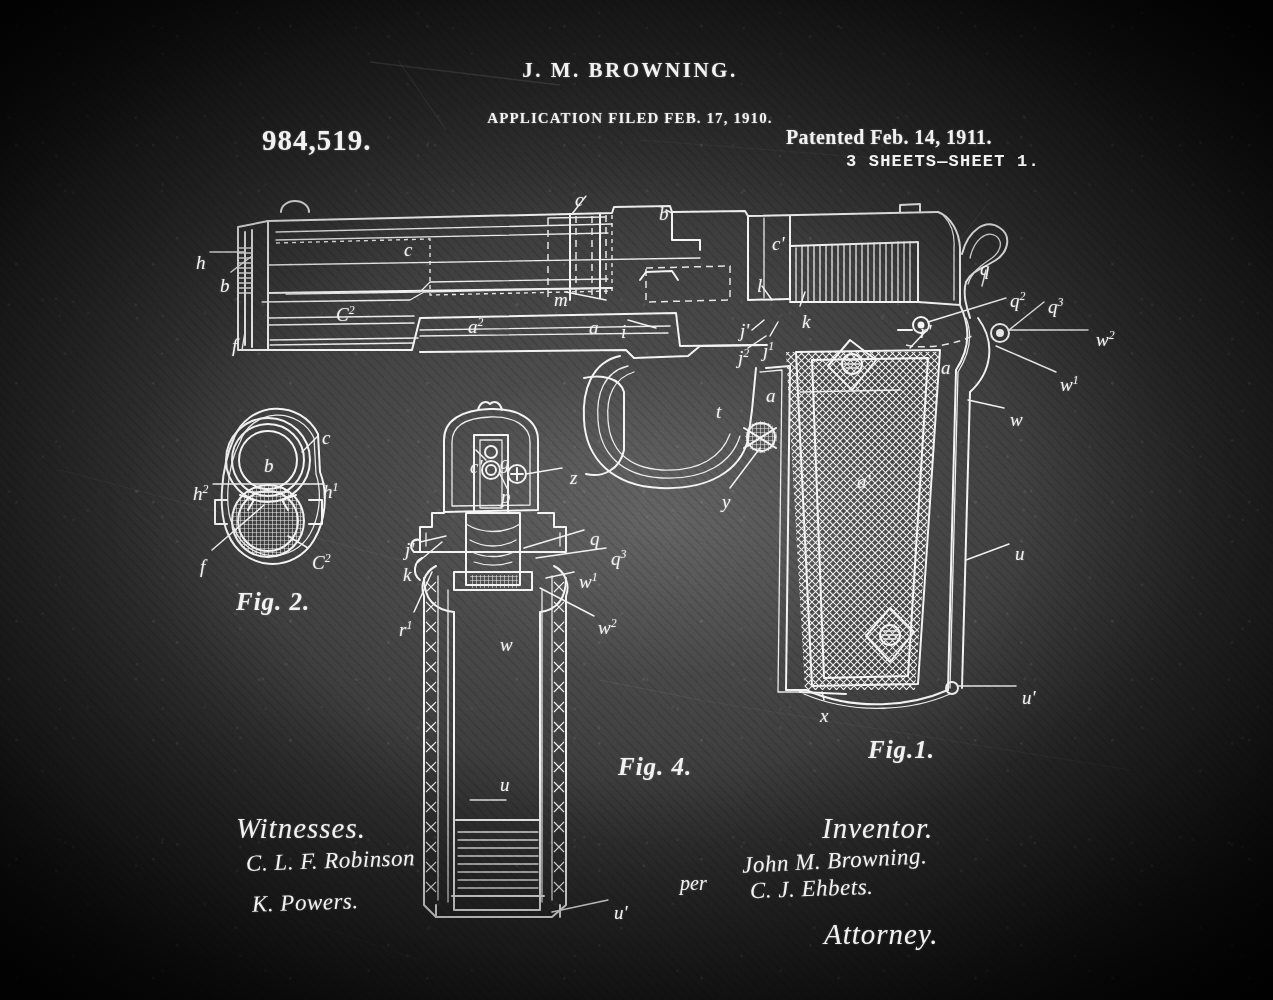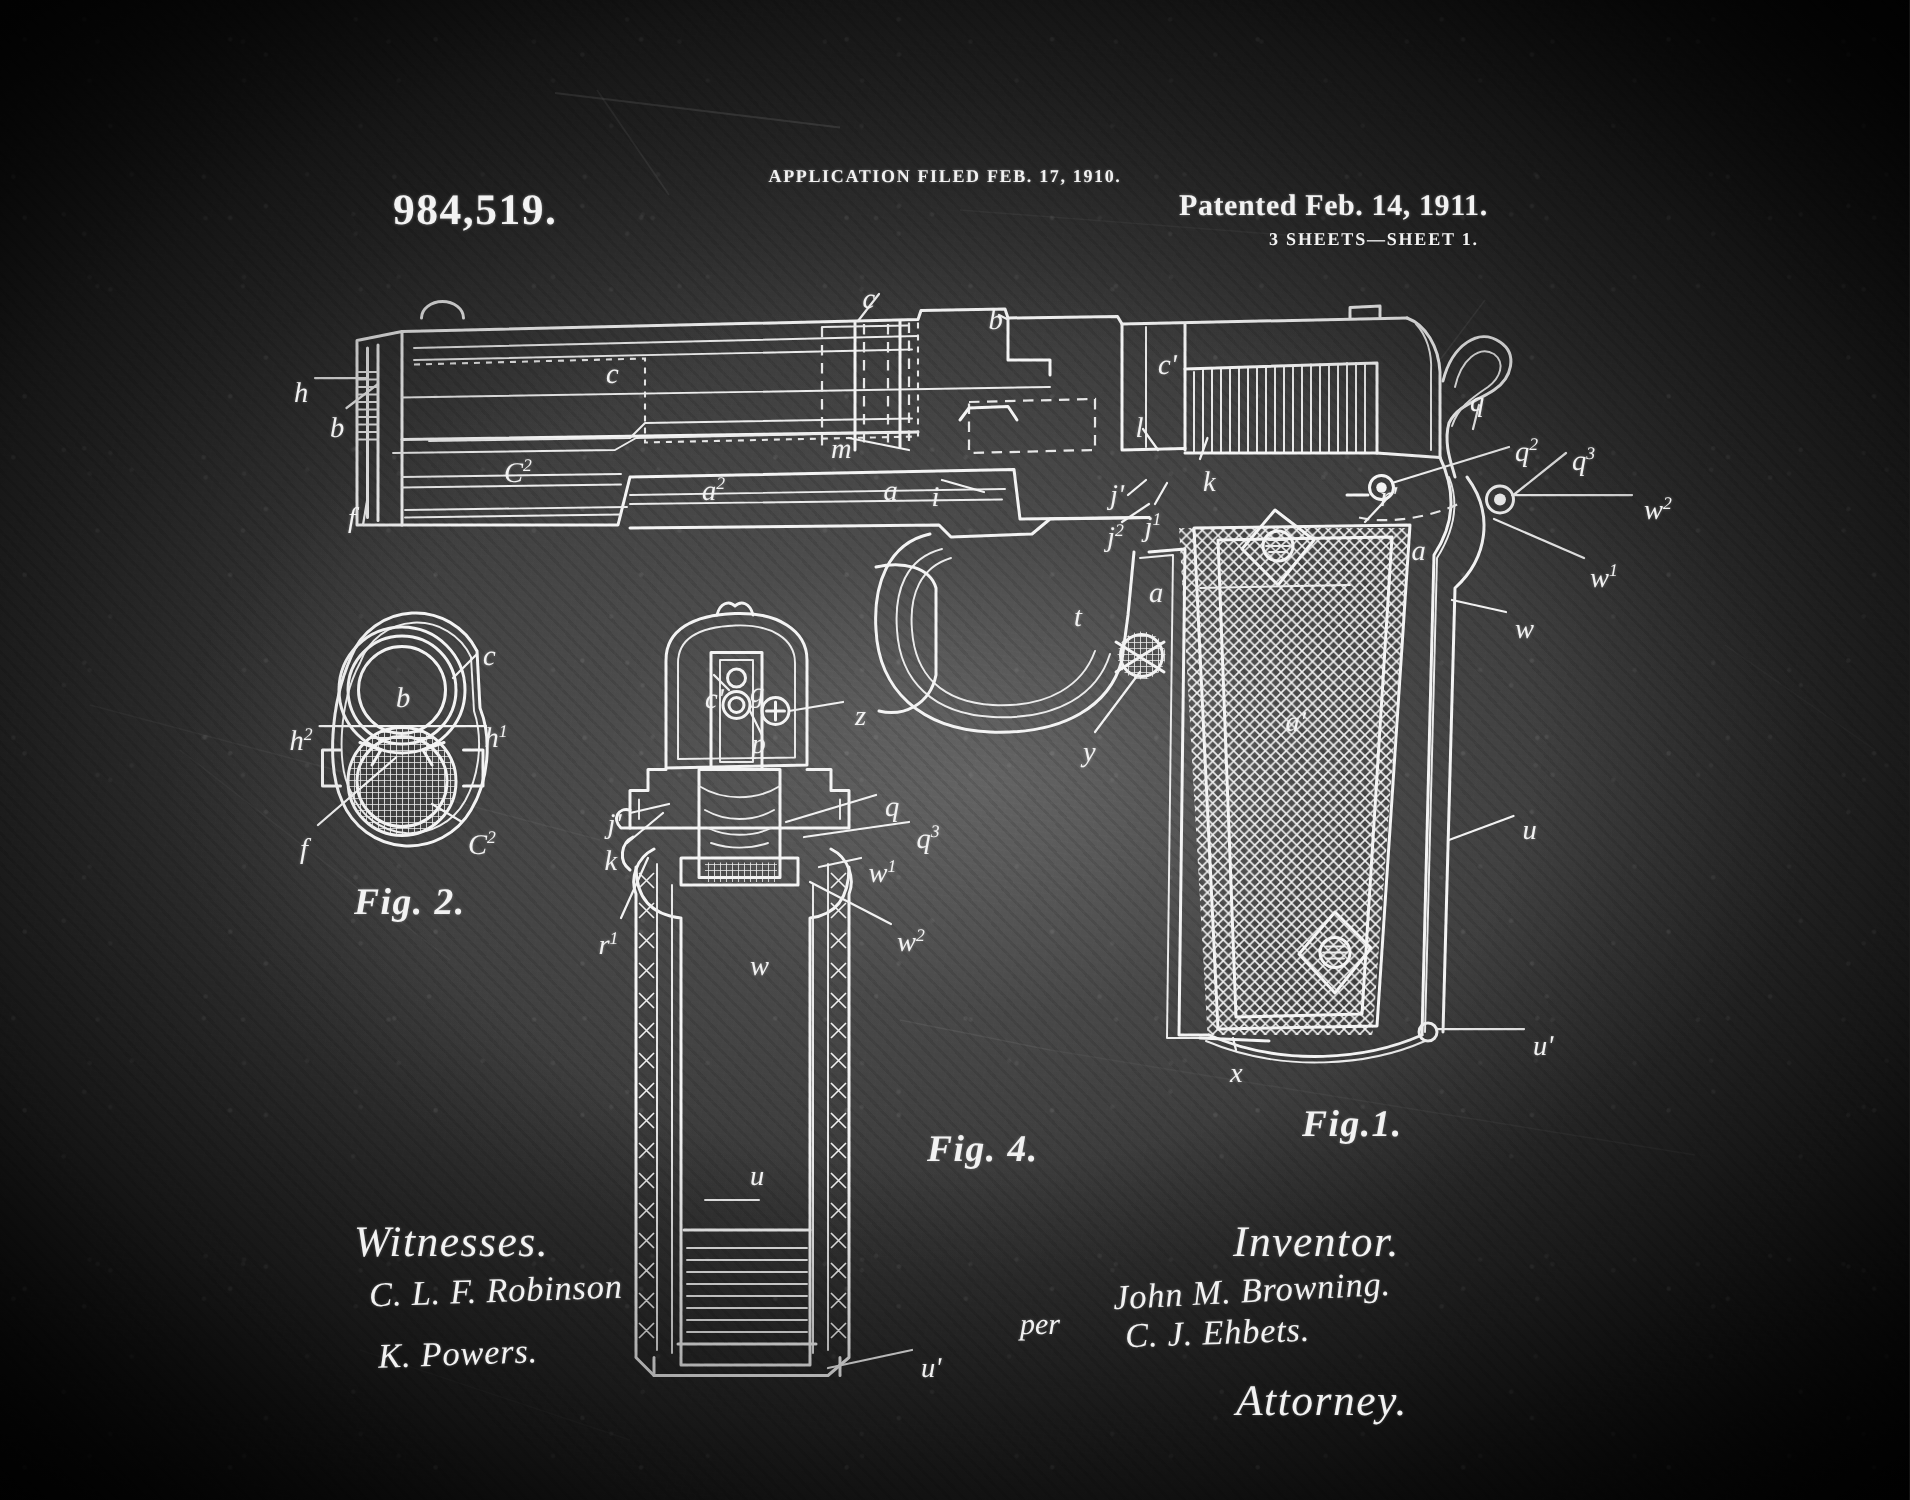--- a/index.html
+++ b/index.html
@@ -42,26 +42,26 @@
   }
   .scratches{opacity:.5;}
   .vignette{
     background:radial-gradient(ellipse 72% 66% at 50% 50%, rgba(0,0,0,0) 42%, rgba(0,0,0,.42) 76%, rgba(0,0,0,.85) 100%);
   }
   
   .hdr{position:absolute;text-align:center;letter-spacing:.5px;
        text-shadow:0 0 2px rgba(255,255,255,.35);}
   .hdr-name{font-family:"Liberation Serif",serif;font-weight:bold;font-size:21px;letter-spacing:2.5px;}
   .hdr-sub{font-weight:bold;font-size:13px;letter-spacing:1.6px;}
-  .hdr-app{font-weight:bold;font-size:12px;letter-spacing:1.1px;}
+  .hdr-app{font-weight:bold;font-size:15px;letter-spacing:1.1px;}
   .patnum{position:absolute;font-weight:bold;font-size:29px;letter-spacing:1px;
           text-shadow:0 0 2px rgba(255,255,255,.4);}
   .patdate{position:absolute;font-weight:bold;font-size:20px;letter-spacing:.4px;
            text-shadow:0 0 2px rgba(255,255,255,.4);}
-  .sheets{position:absolute;font-weight:bold;font-size:12px;letter-spacing:1.2px;}
+  .sheets{position:absolute;font-weight:bold;font-size:17px;letter-spacing:1.2px;font-family:Liberation Mono, monospace;}
   
   .figcap{position:absolute;font-style:italic;font-weight:bold;font-size:25px;
           font-family:"Liberation Serif",serif;letter-spacing:1px;
           text-shadow:0 0 2px rgba(255,255,255,.3);}
   .script{position:absolute;font-family:"Liberation Serif",serif;font-style:italic;
           white-space:nowrap;text-shadow:0 0 2px rgba(255,255,255,.3);}
   .sig-hdr{font-size:29px;letter-spacing:1px;}
   .sig-line{font-size:23px;letter-spacing:.5px;}
   .sig-small{font-size:20px;}
   
@@ -361,20 +361,21 @@
     <path d="M60,470 L400,560" stroke="rgba(255,255,255,.10)" stroke-width="1" fill="none"></path>
     <path d="M120,500 L300,640" stroke="rgba(255,255,255,.08)" stroke-width="1" fill="none"></path>
     <path d="M600,680 L700,700" stroke="rgba(255,255,255,.13)" stroke-width="1" fill="none"></path>
     <path d="M700,700 L1130,770" stroke="rgba(255,255,255,.09)" stroke-width="1" fill="none"></path>
     <path d="M960,240 L990,200" stroke="rgba(255,255,255,.14)" stroke-width="1" fill="none"></path>
     <path d="M1150,430 L1250,500" stroke="rgba(255,255,255,.07)" stroke-width="1" fill="none"></path>
     <path d="M240,900 L420,960" stroke="rgba(255,255,255,.06)" stroke-width="1" fill="none"></path>
   </svg>
   <div class="vignette"></div>
 
+  <div class="hdr hdr-name" style="left:420px;top:58px;width:420px;">J. M. BROWNING.</div>
   <div class="hdr hdr-app" style="left:420px;top:110px;width:420px;">APPLICATION FILED FEB. 17, 1910.</div>
   <div class="patnum" style="left:262px;top:124px;">984,519.</div>
   <div class="patdate" style="left:786px;top:126px;">Patented Feb. 14, 1911.</div>
   <div class="sheets" style="left:846px;top:152px;">3 SHEETS—SHEET 1.</div>
 
   <div class="figcap" style="left:236px;top:588px;">Fig. 2.</div>
   <div class="figcap" style="left:618px;top:753px;">Fig. 4.</div>
   <div class="figcap" style="left:868px;top:736px;">Fig.1.</div>
 
   <div class="script sig-hdr" style="left:236px;top:812px;">Witnesses.</div>

